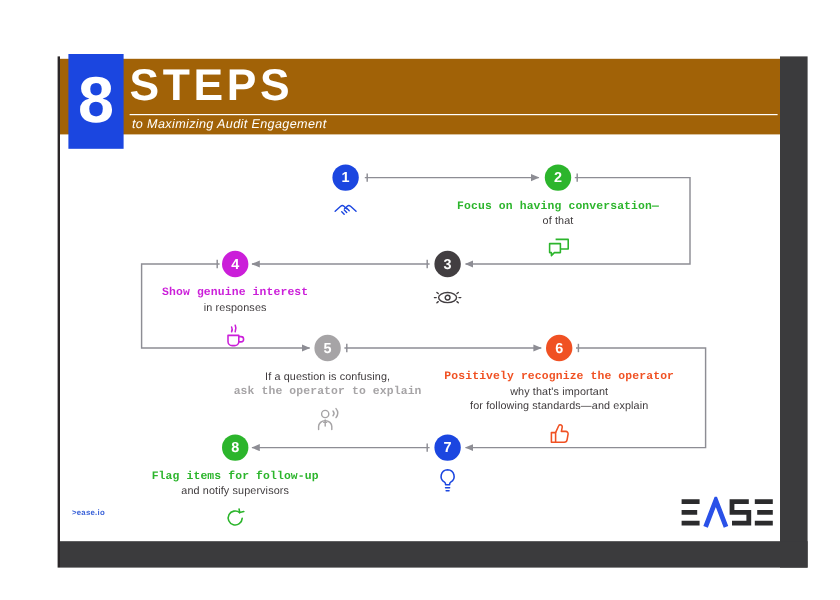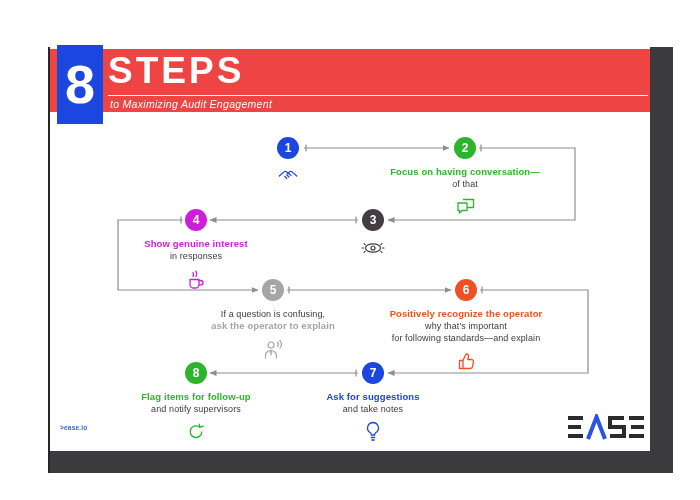--- a/index.html
+++ b/index.html
@@ -4,35 +4,35 @@
 <style>
   html,body{margin:0;padding:0;background:#ffffff;}
   .stage{
     position:relative;width:700px;height:500px;background:#ffffff;overflow:hidden;
     font-family:"Liberation Sans","DejaVu Sans",sans-serif;color:#3e3a3c;
   }
   
   .left-border{position:absolute;left:48px;top:47px;width:2px;height:426px;background:#2a2628;}
   .right-strip{position:absolute;left:650px;top:47px;width:23px;height:426px;background:#3b3b3d;}
   .footer-bar{position:absolute;left:50px;top:451px;width:623px;height:22px;background:#3b3b3d;}
-  .header{position:absolute;left:50px;top:49px;width:600px;height:63px;background:#ef4444;text-align:right;}
+  .header{position:absolute;left:50px;top:49px;width:600px;height:63px;background:#a16207;text-align:right;}
   .header-title{position:absolute;left:58px;top:0px;color:#ffffff;font-size:37px;font-weight:800;letter-spacing:3px;line-height:44px;}
   .header-rule{position:absolute;left:58px;top:46px;width:540px;height:1px;background:#ffffff;}
   .header-sub{position:absolute;left:60px;top:49px;color:#ffffff;font-size:10.5px;letter-spacing:0.3px;font-style:italic;}
   .eight-box{position:absolute;left:57px;top:45px;width:46px;height:79px;background:#1b46e0;
     display:flex;align-items:center;justify-content:center;}
   .eight-box span{color:#ffffff;font-size:54px;font-weight:800;line-height:1;margin-top:-2px;}
   
   .connectors{position:absolute;left:0;top:0;width:700px;height:500px;pointer-events:none;}
   
   .step{position:absolute;width:210px;display:flex;flex-direction:column;align-items:center;text-align:center;}
   .circle{width:22px;height:22px;border-radius:50%;background:var(--accent,#555);color:#ffffff;
     font-size:12px;font-weight:700;display:flex;align-items:center;justify-content:center;}
   .lines{margin-top:7px;font-size:9px;line-height:12px;color:#3e3a3c;letter-spacing:0.1px;}
-  .lines .em{font-weight:700;color:var(--accent,#3e3a3c);font-size:9.5px;}
+  .lines .em{font-weight:700;color:var(--accent,#3e3a3c);font-size:9.5px;font-family:Liberation Mono, monospace;}
   .icon{margin-top:6px;color:var(--accent,#555);height:22px;display:flex;align-items:center;justify-content:center;}
   .icon svg{display:block;}
   
   .ease-url{position:absolute;left:60px;top:424px;font-size:6.5px;font-weight:700;color:#3a62d8;letter-spacing:0.2px;}
   .ease-logo{position:absolute;left:566px;top:414px;}
   .sr{position:absolute;width:1px;height:1px;overflow:hidden;clip:rect(0 0 0 0);}
 </style>
 </head>
 <body>
 
@@ -152,24 +152,20 @@
     <div class="icon">
       <svg width="20" height="20" viewBox="0 0 20 20" fill="none" stroke="currentColor" stroke-width="1.3" stroke-linejoin="round">
         <path d="M7 17.5 h7.2 c1.2 0 2.2-0.9 2.4-2.1 l0.8-4.6 c0.2-1.2-0.7-2.3-2-2.3 h-3.6 l0.7-3.4 c0.2-1.1-0.6-2.1-1.7-2.1 -0.5 0-1 0.3-1.2 0.8 L7 9.5"></path>
         <path d="M7 9.5 H3.5 V17.5 H7 Z"></path>
       </svg>
     </div>
   </div>
 
   <div class="step" style="left: 268px; top: 362px; --accent: #1b46e0;">
     <div class="circle">7</div>
-    <div class="lines">
-      <div class="em">Ask for suggestions</div>
-      <div>and take notes</div>
-    </div>
     <div class="icon">
       <svg width="16" height="22" viewBox="0 0 16 22" fill="none" stroke="currentColor" stroke-width="1.3" stroke-linecap="round" stroke-linejoin="round">
         <path d="M8 1.5 a5.5 5.5 0 0 1 2.6 10.3 c-0.6 0.4-0.9 1-0.9 1.7 v0.5 h-3.4 v-0.5 c0-0.7-0.3-1.3-0.9-1.7 A5.5 5.5 0 0 1 8 1.5 Z"></path>
         <path d="M6.3 16.5 h3.4 M6.8 19 h2.4"></path>
       </svg>
     </div>
   </div>
 
   <div class="step" style="left: 91px; top: 362px; --accent: #2cb52c;">
     <div class="circle">8</div>

